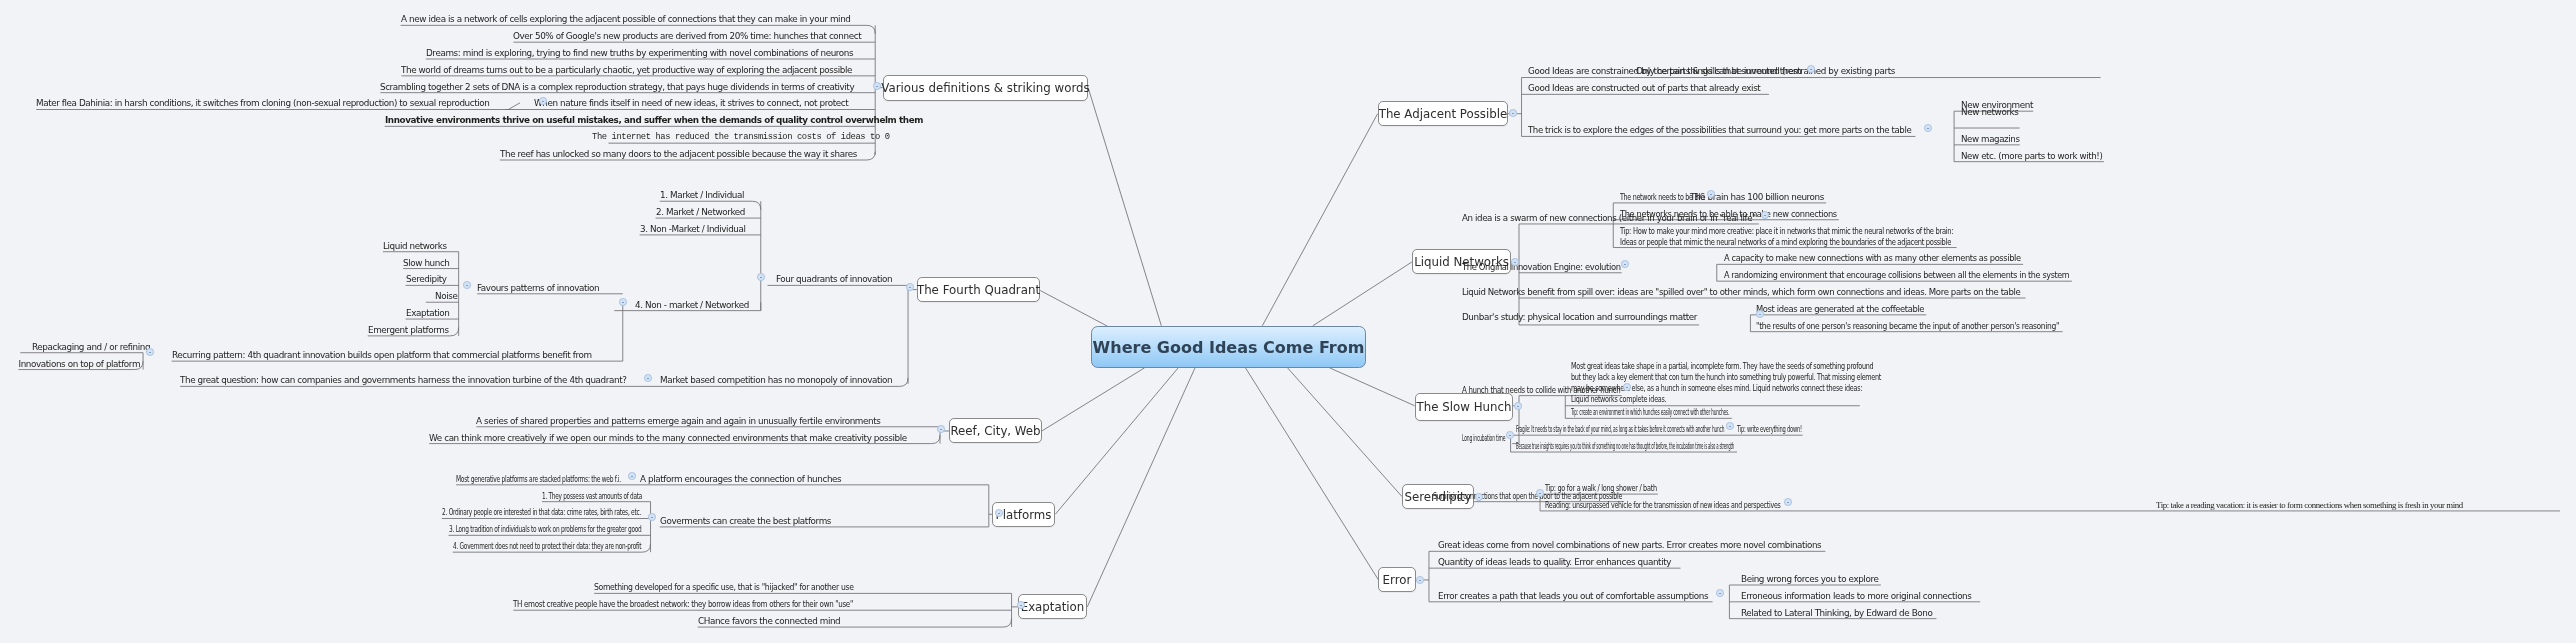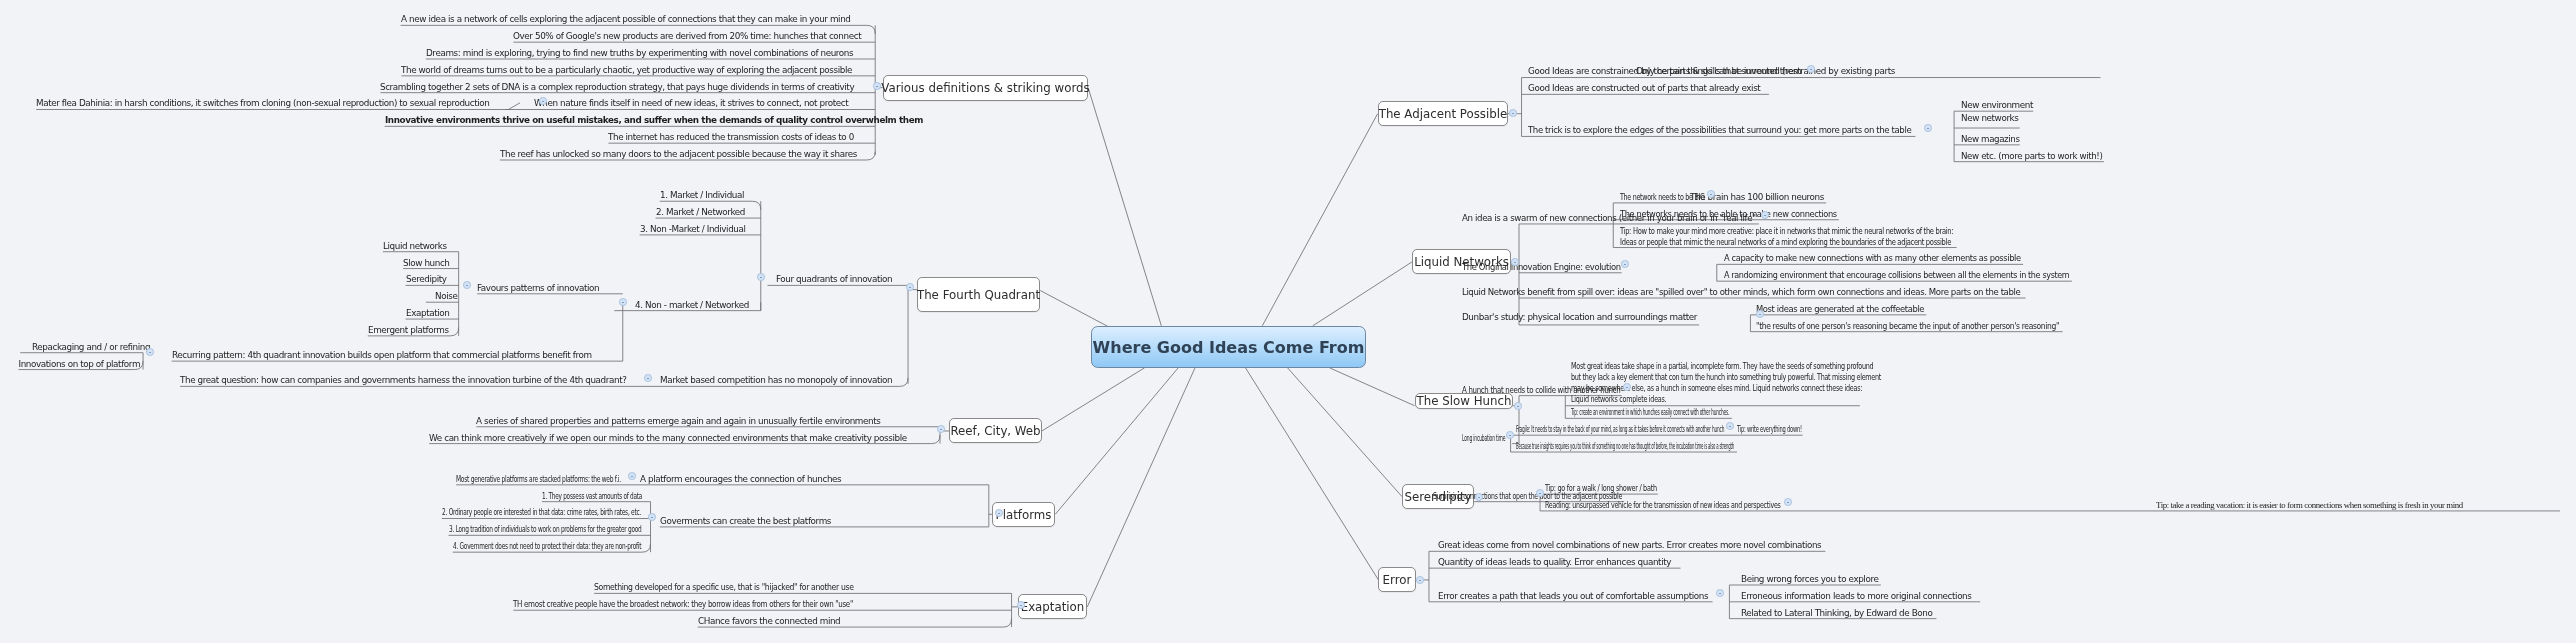--- a/index.html
+++ b/index.html
@@ -144,58 +144,58 @@
 </svg>
 
 <div id="central" class="central" style="left: 1091px; top: 326px; width: 275px; height: 42px;">
   <span>Where Good Ideas Come From</span>
 </div>
 
 <div id="topics">
     <div class="topic" style="left: 883px; top: 75px; width: 205px; height: 26px;">
       <span>Various definitions &amp; striking words</span>
     </div>
-    <div class="topic" style="left: 917px; top: 277px; width: 123px; height: 35px;">
+    <div class="topic" style="left: 917px; top: 277px; width: 123px; height: 25px;">
       <span>The Fourth Quadrant</span>
     </div>
     <div class="topic" style="left: 949px; top: 418px; width: 93px; height: 25px;">
       <span>Reef, City, Web</span>
     </div>
     <div class="topic" style="left: 992px; top: 502px; width: 63px; height: 25px;">
       <span>Platforms</span>
     </div>
     <div class="topic" style="left: 1018px; top: 594px; width: 69px; height: 25px;">
       <span>Exaptation</span>
     </div>
     <div class="topic" style="left: 1378px; top: 101px; width: 130px; height: 25px;">
       <span>The Adjacent Possible</span>
     </div>
     <div class="topic" style="left: 1412px; top: 249px; width: 99px; height: 25px;">
       <span>Liquid Networks</span>
     </div>
-    <div class="topic" style="left: 1415px; top: 393px; width: 98px; height: 16px;">
+    <div class="topic" style="left: 1415px; top: 393px; width: 98px; height: 28px;">
       <span>The Slow Hunch</span>
     </div>
     <div class="topic" style="left: 1402px; top: 484px; width: 72px; height: 25px;">
       <span>Serendipity</span>
     </div>
     <div class="topic" style="left: 1378px; top: 567px; width: 38px; height: 25px;">
       <span>Error</span>
     </div>
   </div>
 <div id="leaves">
     <div class="leaf" style="left: 401px; top: 14.3px; transform: scaleX(1);">A new idea is a network of cells exploring the adjacent possible of connections that they can make in your mind</div>
     <div class="leaf" style="left: 513px; top: 31px; transform: scaleX(1);">Over 50% of Google's new products are derived from 20% time: hunches that connect</div>
     <div class="leaf" style="left: 426px; top: 48px; transform: scaleX(1);">Dreams: mind is exploring, trying to find new truths by experimenting with novel combinations of neurons</div>
     <div class="leaf" style="left: 401px; top: 65px; transform: scaleX(1);">The world of dreams turns out to be a particularly chaotic, yet productive way of exploring the adjacent possible</div>
     <div class="leaf" style="left: 380px; top: 82px; transform: scaleX(1);">Scrambling together 2 sets of DNA is a complex reproduction strategy, that pays huge dividends in terms of creativity</div>
     <div class="leaf" style="left: 534px; top: 98px; transform: scaleX(1);">When nature finds itself in need of new ideas, it strives to connect, not protect</div>
     <div class="leaf" style="left: 36px; top: 98px; transform: scaleX(1);">Mater flea Dahinia: in harsh conditions, it switches from cloning (non-sexual reproduction)  to sexual reproduction</div>
     <div class="leaf" style="left: 385px; top: 115px; transform: scaleX(1); font-weight: bold;">Innovative environments thrive on useful mistakes, and suffer when the demands of quality control overwhelm them</div>
-    <div class="leaf" style="left: 608px; top: 132px; transform: scaleX(1);">The internet has reduced the transmission costs of ideas to 0</div>
+    <div class="leaf" style="left: 592px; top: 132px; transform: scaleX(1); font-family: Liberation Mono, monospace;">The internet has reduced the transmission costs of ideas to 0</div>
     <div class="leaf" style="left: 500px; top: 149px; transform: scaleX(1);">The reef has unlocked so many doors to the adjacent possible because the way it shares</div>
     <div class="leaf" style="left: 776px; top: 274px; transform: scaleX(1);">Four quadrants of innovation</div>
     <div class="leaf" style="left: 660px; top: 190px; transform: scaleX(1);">1. Market / Individual</div>
     <div class="leaf" style="left: 656px; top: 207px; transform: scaleX(1);">2. Market / Networked</div>
     <div class="leaf" style="left: 640px; top: 224px; transform: scaleX(1);">3. Non -Market / Individual</div>
     <div class="leaf" style="left: 635px; top: 300px; transform: scaleX(1);">4. Non - market /  Networked</div>
     <div class="leaf" style="left: 477px; top: 283px; transform: scaleX(1);">Favours patterns of innovation</div>
     <div class="leaf" style="left: 383px; top: 241px; transform: scaleX(1);">Liquid networks</div>
     <div class="leaf" style="left: 403px; top: 258px; transform: scaleX(1);">Slow hunch</div>
     <div class="leaf" style="left: 406px; top: 274px; transform: scaleX(1);">Seredipity</div>
@@ -217,21 +217,21 @@
     <div class="leaf" style="left: 449px; top: 524px; transform: scaleX(0.663793);">3. Long tradition of individuals to work on problems for the greater good</div>
     <div class="leaf" style="left: 453px; top: 541px; transform: scaleX(0.662757);">4. Government does not need to protect their data: they are non-profit</div>
     <div class="leaf" style="left: 594px; top: 582px; transform: scaleX(0.878873);">Something developed for a specific use, that is "hijacked" for another use</div>
     <div class="leaf" style="left: 513px; top: 599px; transform: scaleX(0.811133);">TH emost creative people have the broadest network: they borrow ideas from others for their own "use"</div>
     <div class="leaf" style="left: 698px; top: 616px; transform: scaleX(1);">CHance favors the connected mind</div>
     <div class="leaf" style="left: 1528px; top: 66px; transform: scaleX(1);">Good Ideas are constrained by the parts &amp; skills that surround them</div>
     <div class="leaf" style="left: 1636px; top: 66px; transform: scaleX(1);">Only certain things can be invented (restrained by existing parts</div>
     <div class="leaf" style="left: 1528px; top: 83px; transform: scaleX(1);">Good Ideas are constructed out of parts that already exist</div>
     <div class="leaf" style="left: 1528px; top: 125px; transform: scaleX(0.974576);">The trick is to explore the edges of the possibilities that surround you: get more parts on the table</div>
     <div class="leaf" style="left: 1961px; top: 100px; transform: scaleX(1);">New environment</div>
-    <div class="leaf" style="left: 1961px; top: 113px; transform: scaleX(1);">New networks</div>
+    <div class="leaf" style="left: 1961px; top: 107px; transform: scaleX(1);">New networks</div>
     <div class="leaf" style="left: 1961px; top: 134px; transform: scaleX(0.985915);">New magazins</div>
     <div class="leaf" style="left: 1961px; top: 151px; transform: scaleX(0.988372);">New etc. (more parts to work with!)</div>
     <div class="leaf" style="left: 1462px; top: 213px; transform: scaleX(0.986034);">An idea is a swarm of new connections (either in your brain or in "real life"</div>
     <div class="leaf" style="left: 1620px; top: 192px; transform: scaleX(0.723404);">The network needs to be BIG</div>
     <div class="leaf" style="left: 1690px; top: 192px; transform: scaleX(1);">The brain has 100 billion neurons</div>
     <div class="leaf" style="left: 1620px; top: 209px; transform: scaleX(0.942029);">The networks needs to be able to make new connections</div>
     <div class="leaf multi" style="left: 1620px; top: 226px; transform: scaleX(0.764818);">Tip: How to make your mind more creative: place it in networks that mimic the neural networks of the brain:
 Ideas or people that mimic the neural networks of a mind exploring the boundaries of the adjacent possible</div>
     <div class="leaf" style="left: 1462px; top: 262px; transform: scaleX(0.954774);">The Original Innovation Engine: evolution</div>
     <div class="leaf" style="left: 1724px; top: 253px; transform: scaleX(0.941799);">A capacity to make new connections with as many other elements as possible</div>

